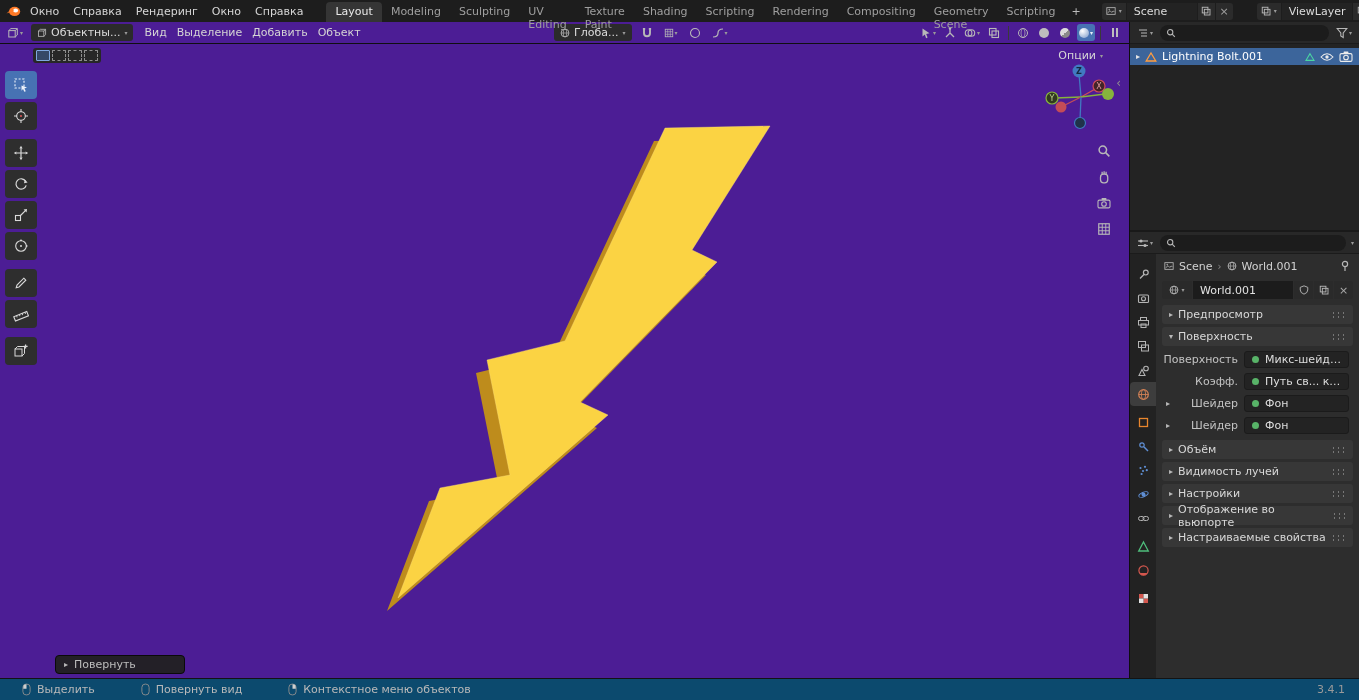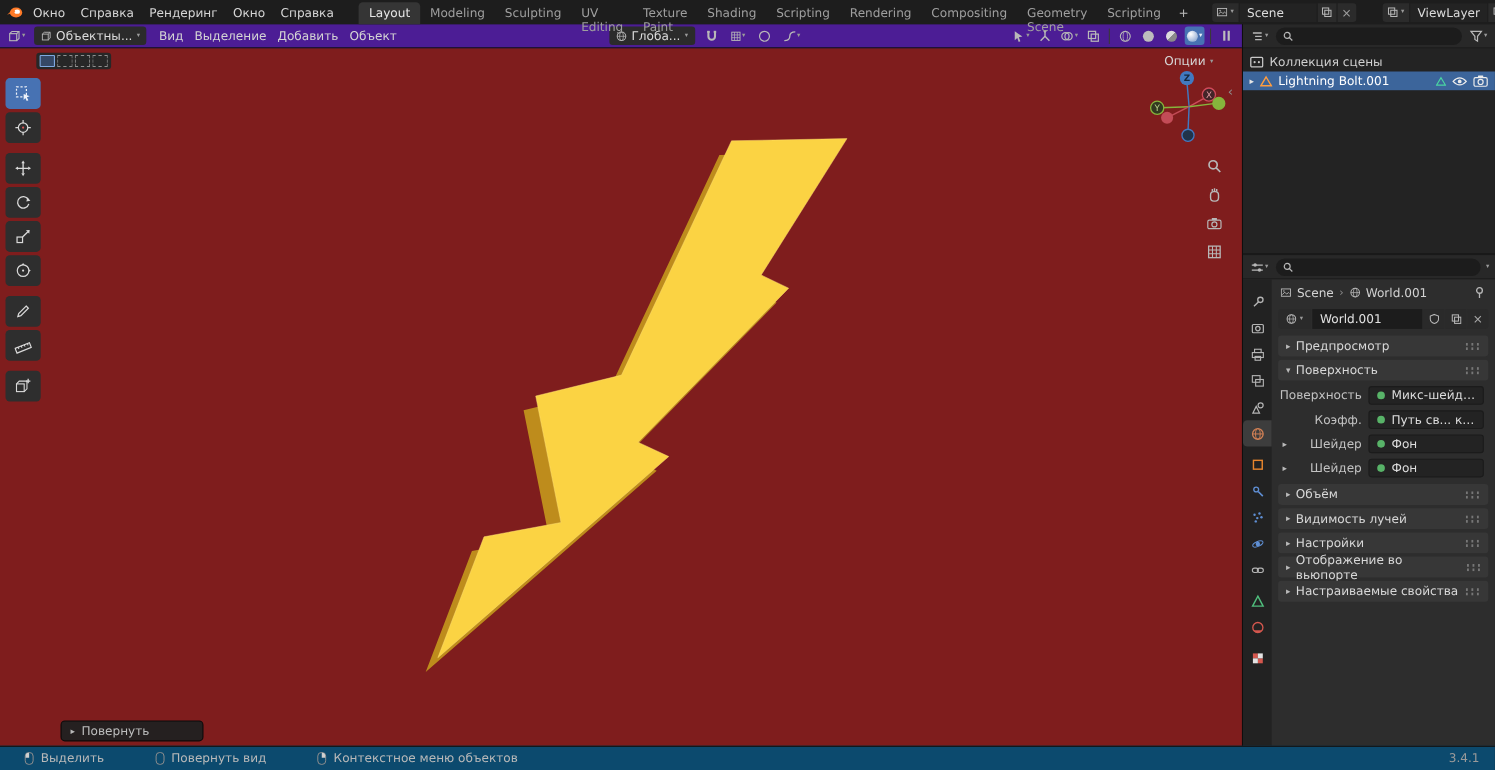--- a/index.html
+++ b/index.html
@@ -38,21 +38,21 @@
   .hdr-center{display:flex;align-items:center;gap:6px;margin:0 auto;}
   .hdr-right{display:flex;align-items:center;gap:3px;}
   .hbtn{height:17px;min-width:18px;padding:0 2px;border-radius:3px;display:flex;align-items:center;justify-content:center;gap:1px;color:#c9c9c9;}
   .hbtn.on{background:#4772b3;color:#fff;}
   .hsep{width:1px;height:14px;background:#3a3a3a;margin:0 2px;}
   .sphere{width:10px;height:10px;border-radius:50%;}
   .pausebars{display:flex;gap:2px;}
   .pausebars i{width:2px;height:9px;background:#bdbdbd;display:block;}
 
   
-  .vp-canvas{flex:1;position:relative;background:#7f1d1d;overflow:hidden;}
+  .vp-canvas{flex:1;position:relative;background:#4c1d95;overflow:hidden;}
   .bolt-svg{position:absolute;inset:0;width:100%;height:100%;}
 
   
   .toolcol{position:absolute;left:5px;top:27px;display:flex;flex-direction:column;gap:3px;}
   .tool{width:32px;height:28px;background:#2e2e2e;border-radius:4px;display:flex;align-items:center;justify-content:center;}
   .tool.active{background:#4772b3;}
   .tool.gap{margin-top:6px;}
   .tool svg{width:16px;height:16px;}
 
   
@@ -526,26 +526,20 @@
               </svg>
           </div>
           <div class="hbtn">
             <svg class="ic">
                 <use href="#i-funnel"></use>
               </svg>
             <span class="caret">▾</span>
           </div>
         </div>
         <div class="ol-body">
-          <div class="ol-row">
-            <svg class="ic" style="width:13px;height:11px;color:#c8c8c8;">
-                <use href="#i-box"></use>
-              </svg>
-            <span>Коллекция сцены</span>
-          </div>
           <div class="ol-row selected">
             <span class="tri">▸</span>
             <svg class="ic" style="color:#ff9d40;">
                 <use href="#i-tri"></use>
               </svg>
             <span>Lightning Bolt.001</span>
             <span class="spacer"></span>
             <svg class="ic ic10" style="color:#4ad6a2;">
                 <use href="#i-tri"></use>
               </svg>

